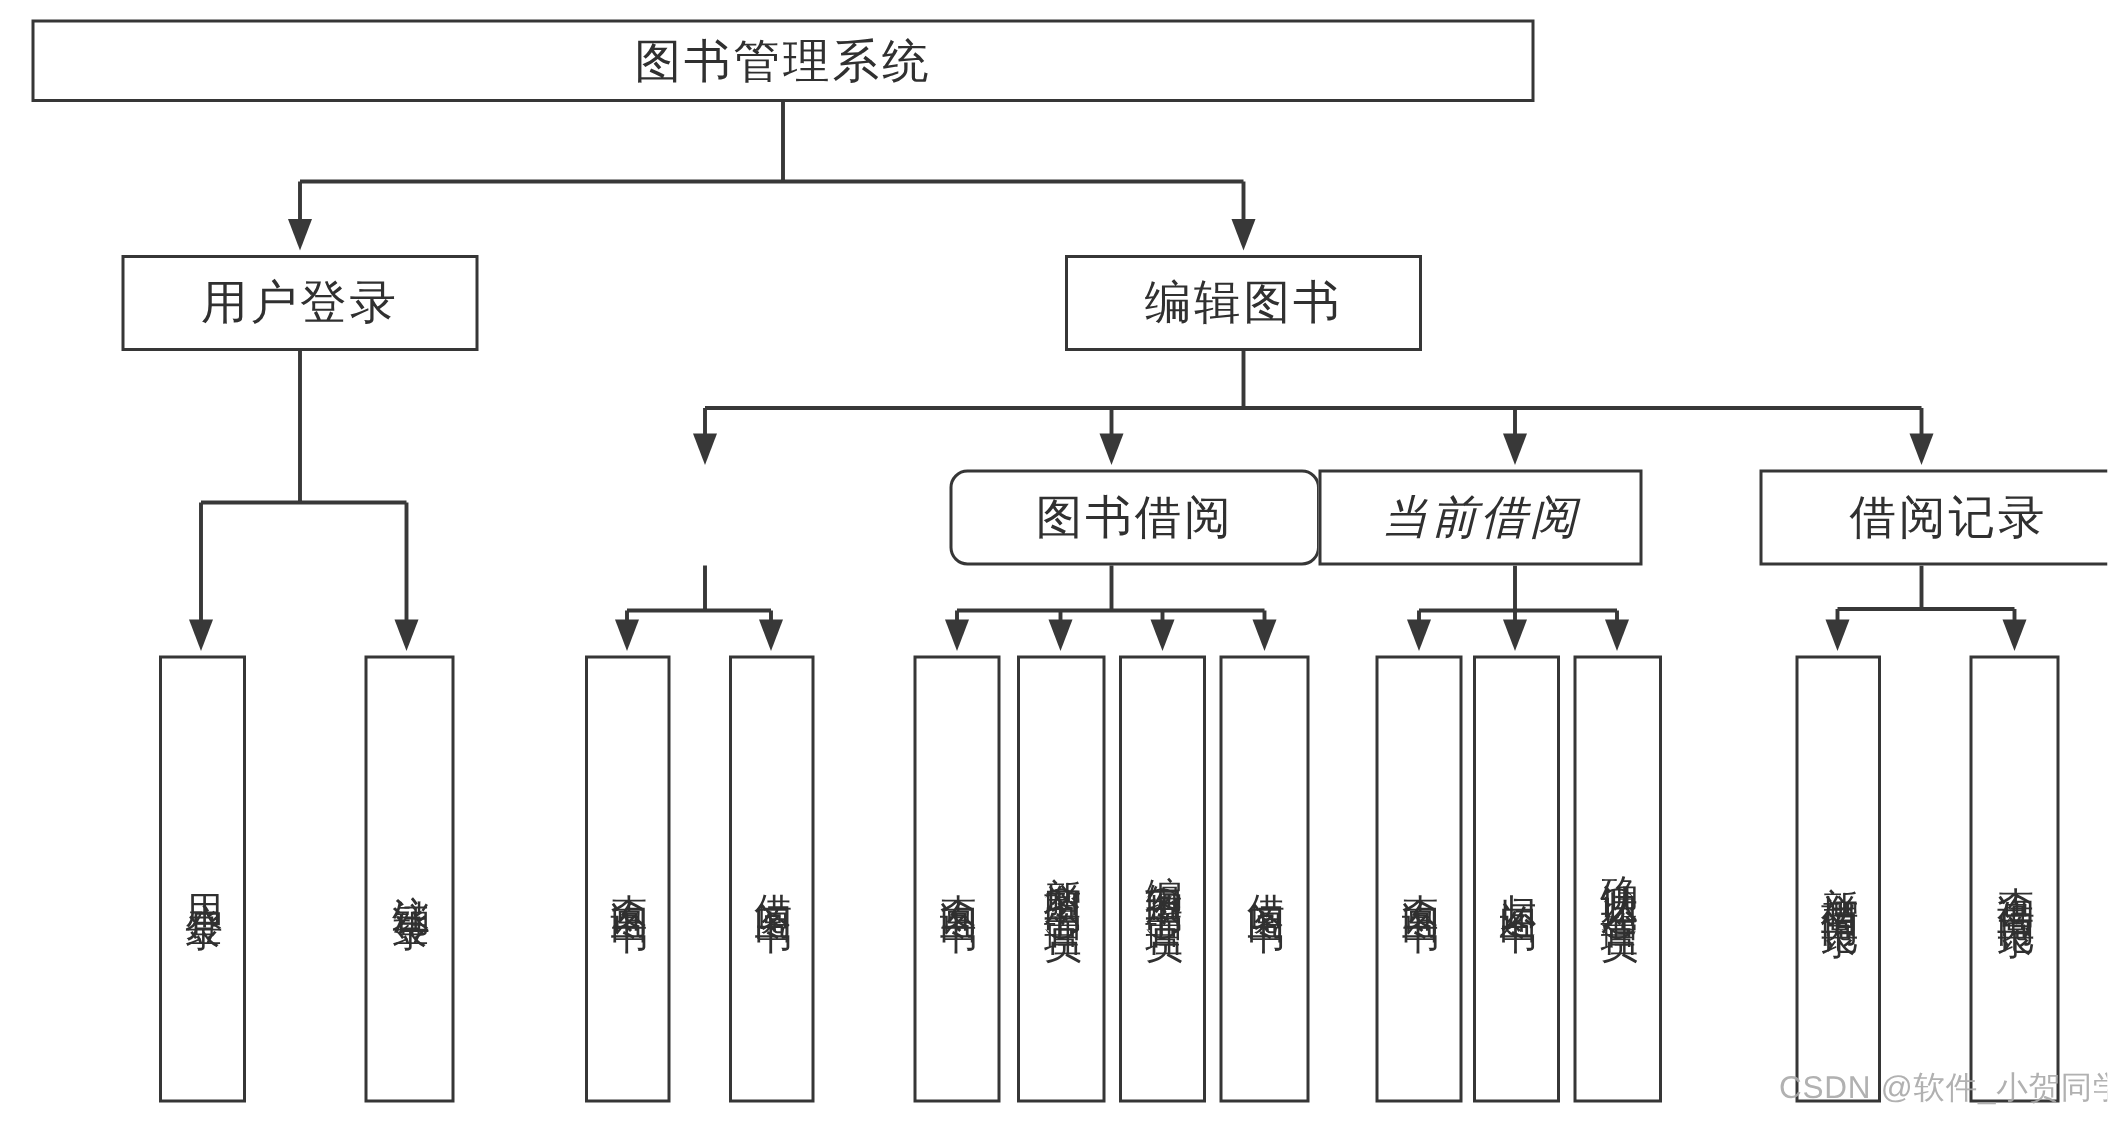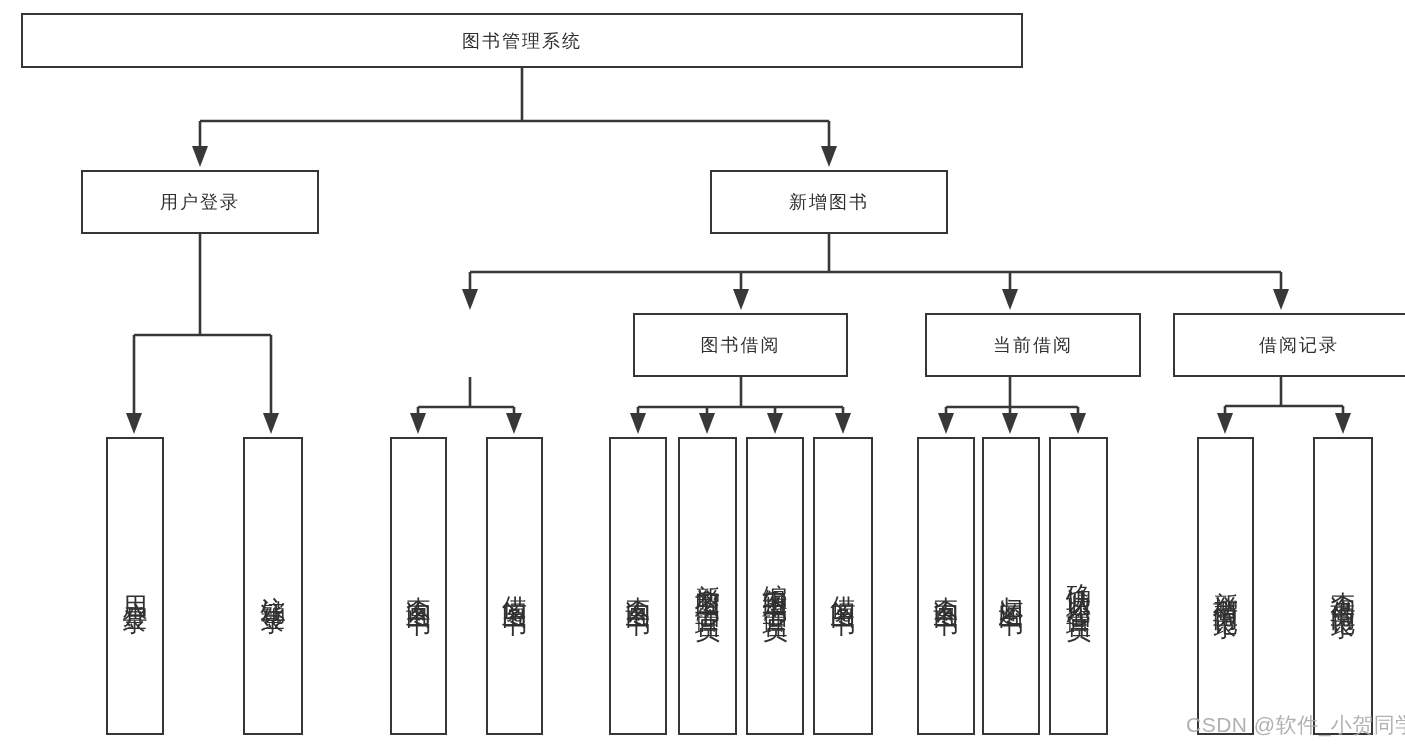--- a/index.html
+++ b/index.html
@@ -27,21 +27,21 @@
     position: absolute;
     box-sizing: border-box;
     border: 2.5px solid #363636;
     background: #ffffff;
     display: flex;
     align-items: center;
     justify-content: center;
     color: #303030;
   }
   .hlabel {
-    font-size: 18px;
+    font-size: 31px;
     letter-spacing: 2px;
     white-space: nowrap;
     color: #303030;
   }
   .vlabel {
     writing-mode: vertical-rl;
     text-orientation: mixed;
     font-size: 25px;
     letter-spacing: 5px;
     line-height: 1;
@@ -130,27 +130,27 @@
   </svg>
 
   <div class="node" style="left:21px; top:13px; width:1002px; height:55px;">
     <span class="hlabel">图书管理系统</span>
   </div>
 
   <div class="node" style="left:81px; top:170px; width:238px; height:64px;">
     <span class="hlabel">用户登录</span>
   </div>
   <div class="node" style="left:710px; top:170px; width:238px; height:64px;">
-    <span class="hlabel">新增图书</span>
-  </div>
-
-  <div class="node" style="left:633px; top:313px; width:215px; height:64px;">
+    <span class="hlabel">编辑图书</span>
+  </div>
+
+  <div class="node" style="left:633px; top:313px; width:247px; height:64px;border-radius:12px;">
     <span class="hlabel">图书借阅</span>
   </div>
-  <div class="node" style="left:925px; top:313px; width:216px; height:64px;">
+  <div class="node" style="left:879px; top:313px; width:216px; height:64px;font-style:italic;">
     <span class="hlabel">当前借阅</span>
   </div>
   <div class="node" style="left:1173px; top:313px; width:252px; height:64px;">
     <span class="hlabel">借阅记录</span>
   </div>
 
   <div class="node" style="left:106px; top:437px; width:58px; height:298px;">
     <span class="vlabel">用户登录</span>
   </div>
   <div class="node" style="left:243px; top:437px; width:60px; height:298px;">

